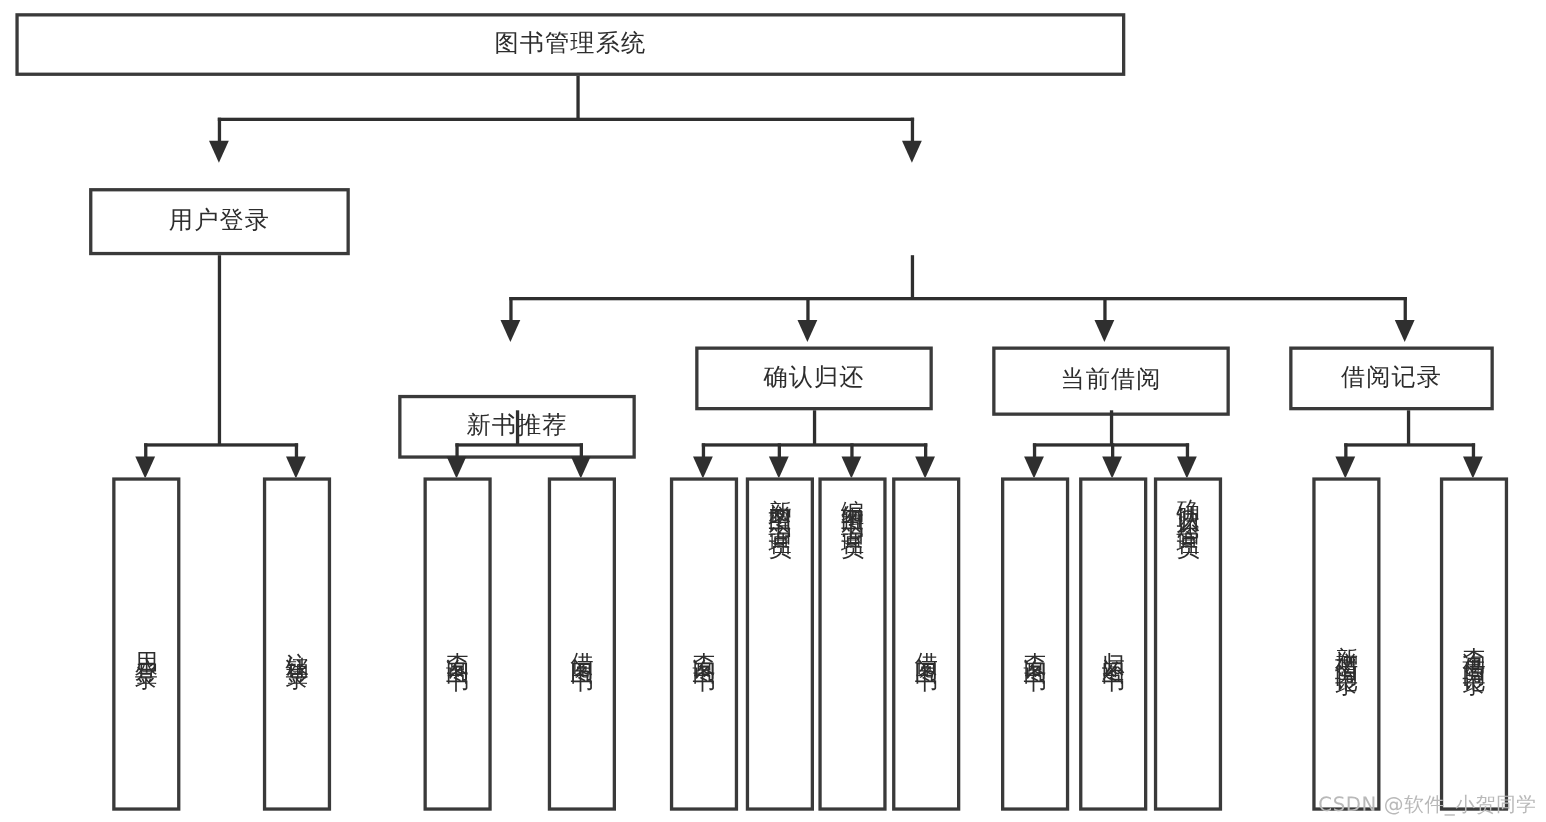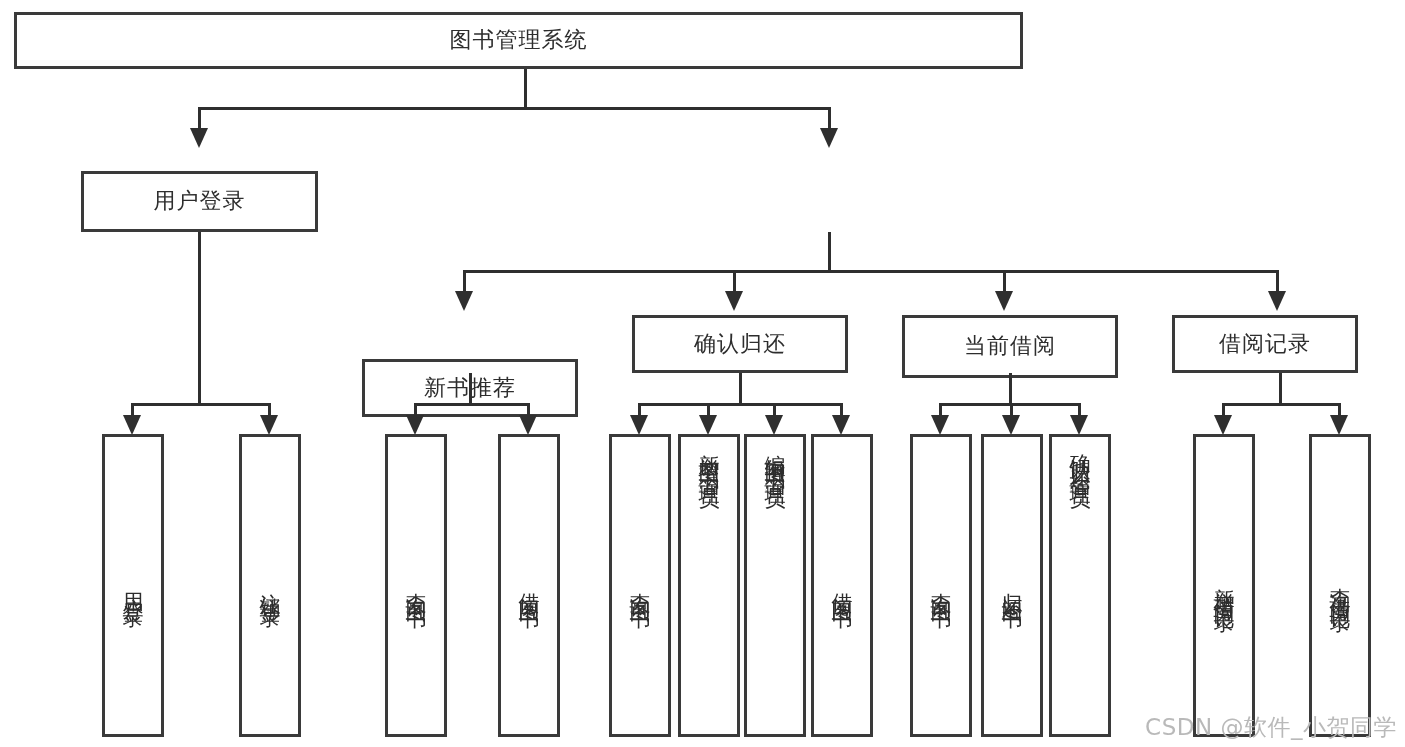--- a/index.html
+++ b/index.html
@@ -67,21 +67,21 @@
     border-left:9px solid transparent;
     border-right:9px solid transparent;
     border-top:20px solid #2f2f2f;
   }
 
   
   #watermark{
     position:absolute;
     right:8px;
     bottom:4px;
-    font-size:23px;
+    font-size:18px;
     color:#b9b9b9;
     letter-spacing:0.5px;
     white-space:nowrap;
     user-select:none;
   }
 </style>
 </head>
 <body>
 
 <div id="canvas">

